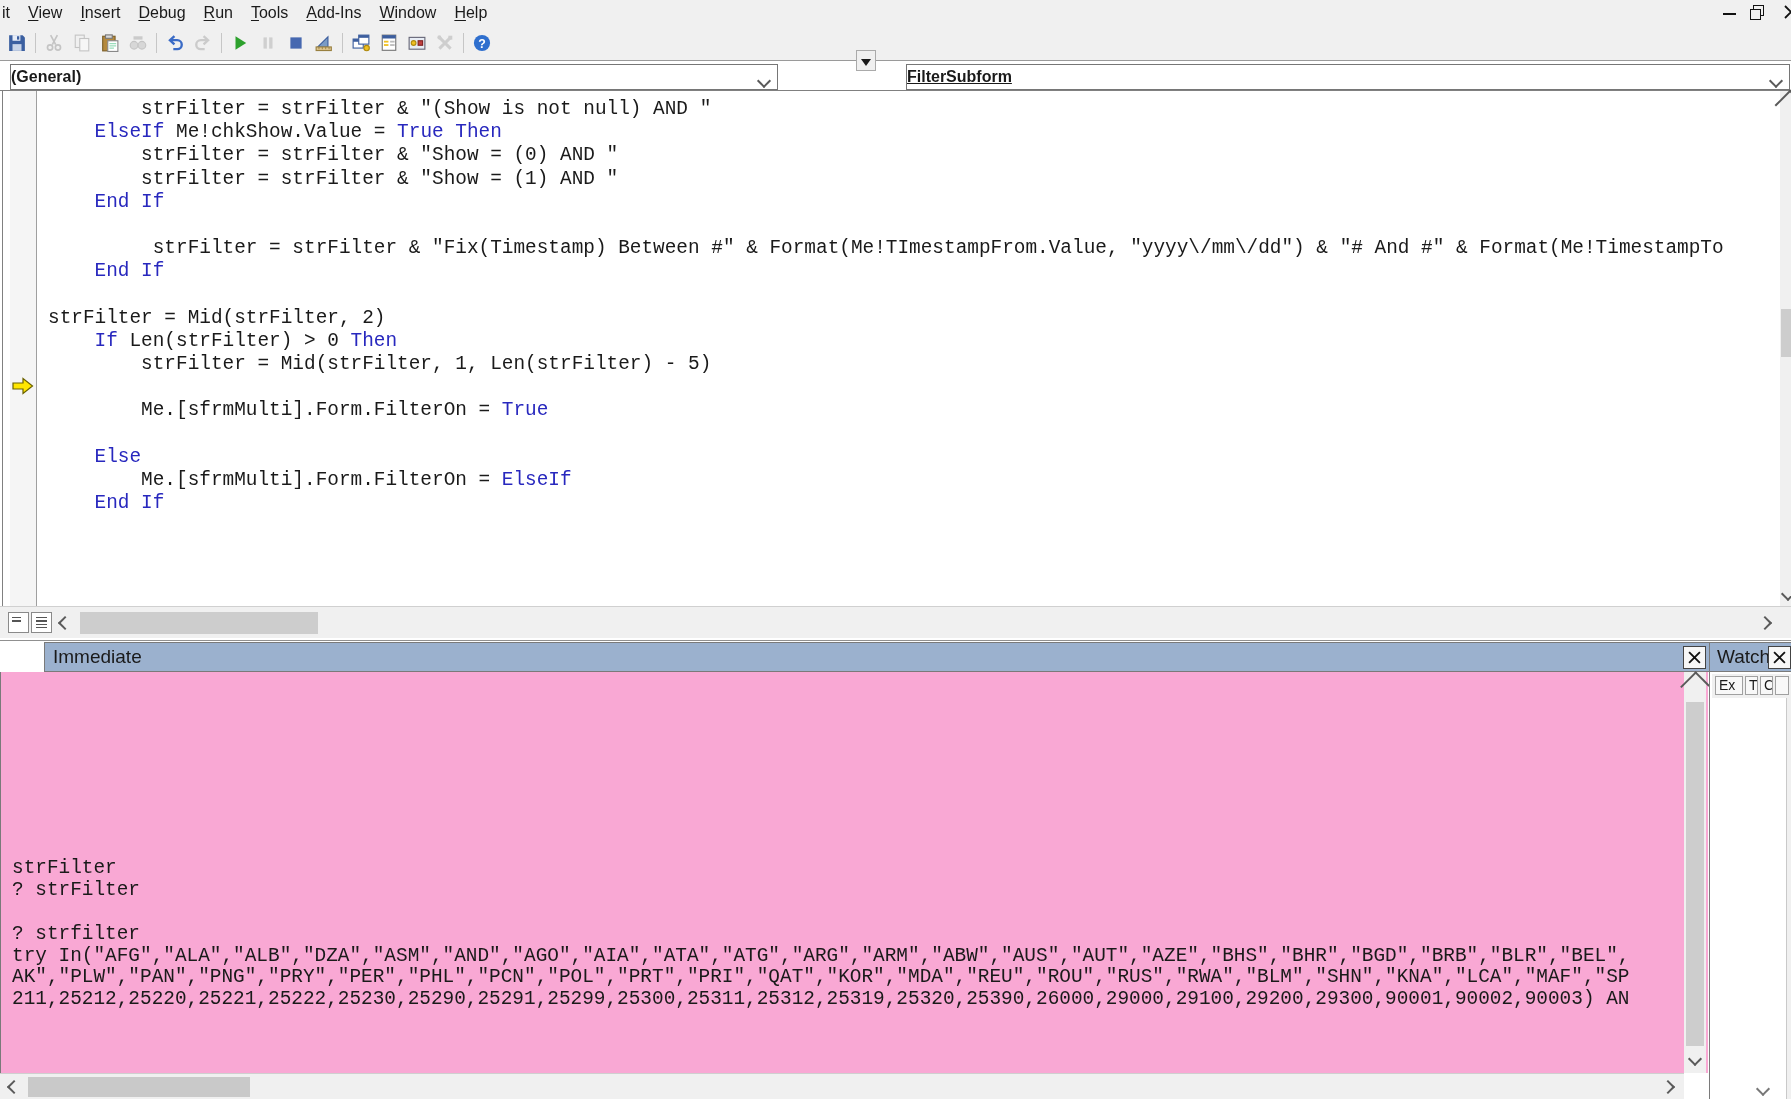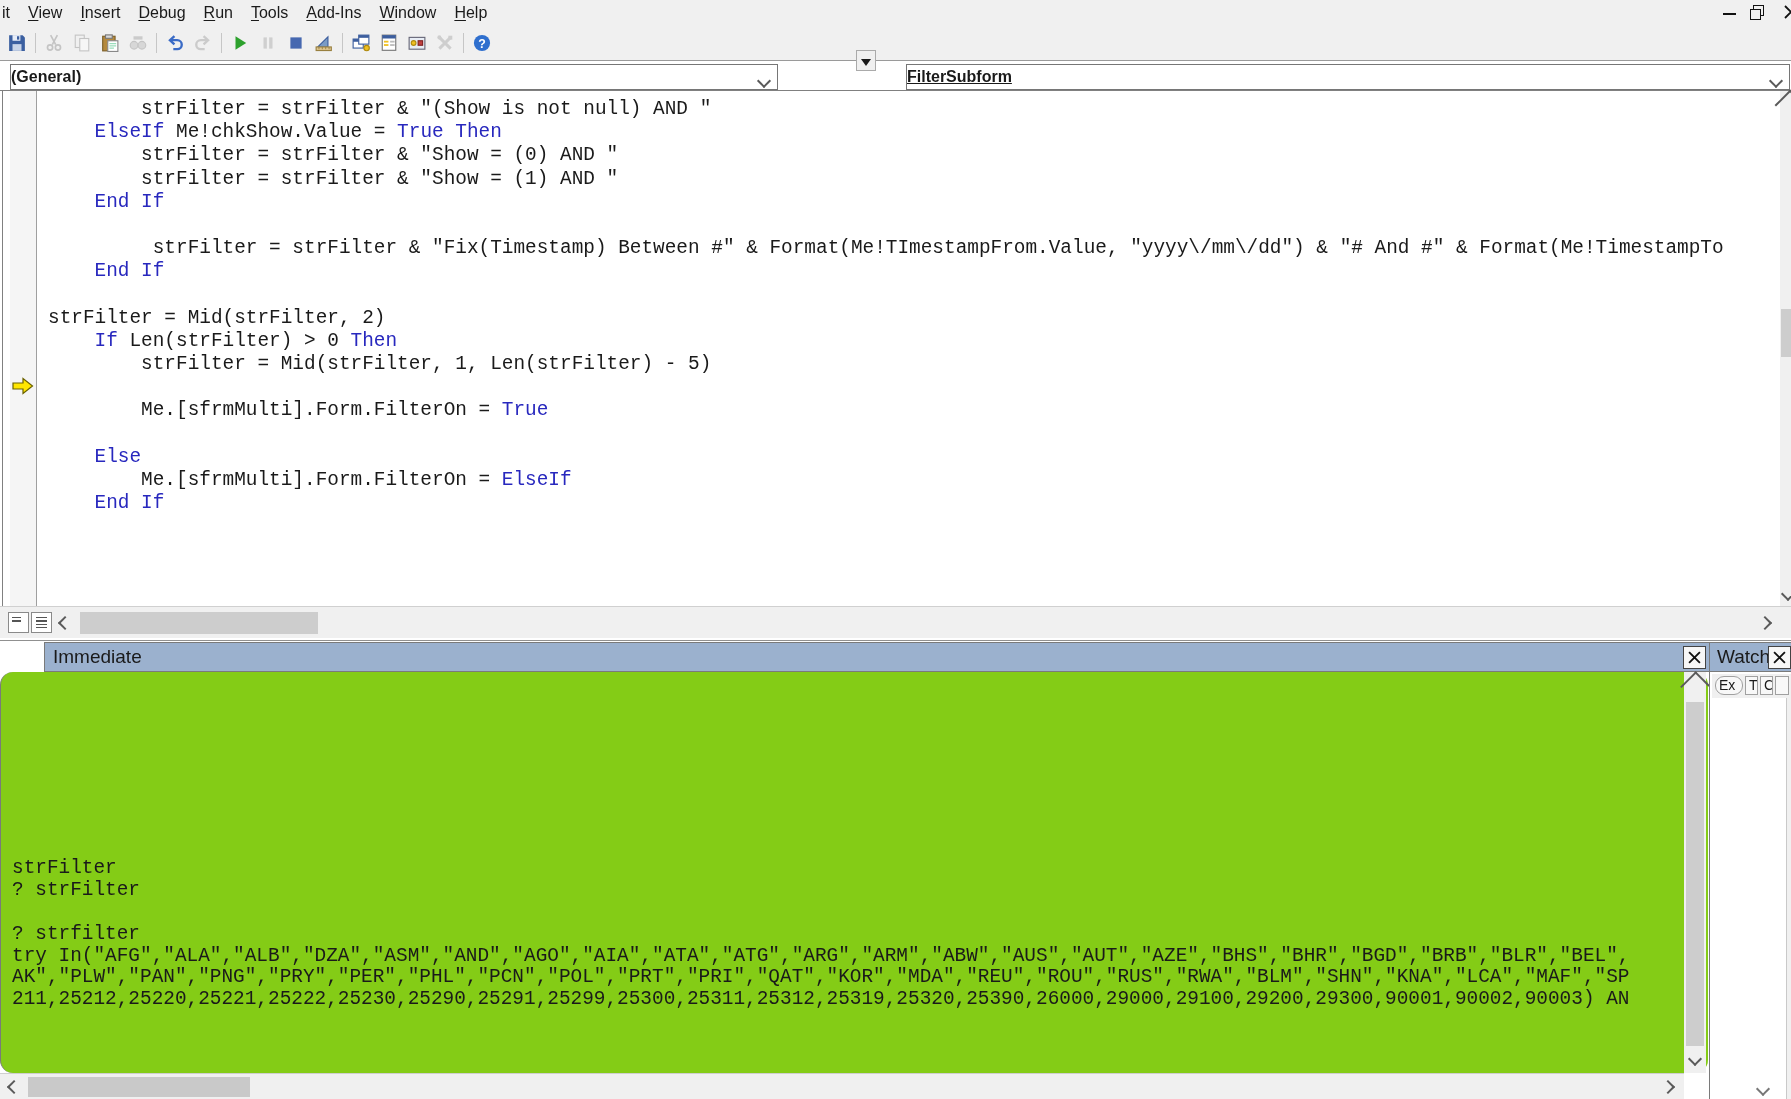--- a/index.html
+++ b/index.html
@@ -67,22 +67,22 @@
   .code-hsbrow .rarr{left:1754px;top:5px;width:22px;height:22px;}
   .code-hsbrow .hthumb{position:absolute;left:80px;top:5px;width:238px;height:22px;background:var(--thumb);}
   .midline{position:absolute;left:0;top:640px;width:1791px;height:1px;background:#909090;}
   
   .imm-title{position:absolute;left:0;top:642px;width:1708px;height:30px;background:var(--tb);
              border:1px solid #7a7a7a;border-right:none;box-sizing:border-box;
              display:flex;align-items:center;font-size:19px;padding-left:8px;margin-left:44px;}
   .panel-close{position:absolute;width:23px;height:23px;background:#f7f7f7;border:1px solid #444;box-sizing:border-box;
                display:flex;align-items:center;justify-content:center;}
   .imm-close{left:1683px;top:646px;}
-  .imm-body{position:absolute;left:0;top:672px;width:1708px;height:401px;background:#84cc16;
-            border-left:1px solid #7a7a7a;box-sizing:border-box;overflow:hidden;border-radius:13px;}
+  .imm-body{position:absolute;left:0;top:672px;width:1708px;height:401px;background:#f9a8d4;
+            border-left:1px solid #7a7a7a;box-sizing:border-box;overflow:hidden;}
   .imm-pre{position:absolute;left:1px;top:0;width:1680px;height:401px;overflow:hidden;
            font-family:"Liberation Mono","DejaVu Sans Mono",monospace;font-size:19.4px;line-height:21.8px;
            white-space:pre;padding:12px 0 0 10px;box-sizing:border-box;}
   .imm-vsb{position:absolute;left:1684px;top:672px;width:22px;height:401px;background:var(--chrome);}
   .imm-vsb .up{left:1px;top:4px;width:20px;height:20px;}
   .imm-vsb .dn{left:1px;top:377px;width:20px;height:20px;}
   .imm-vsb .vthumb{position:absolute;left:2px;top:30px;width:18px;height:344px;background:var(--thumb);}
   .imm-hsb{position:absolute;left:0;top:1073px;width:1684px;height:26px;background:var(--chrome);border-top:1px solid #cfcfcf;box-sizing:border-box;}
   .imm-hsb .larr{left:4px;top:3px;width:20px;height:20px;}
   .imm-hsb .rarr{left:1658px;top:3px;width:20px;height:20px;}
@@ -362,21 +362,21 @@
   <div class="watch-sep"></div>
   <div class="watch-title">
     <span>Watches</span>
   </div>
   <span class="panel-close watch-close">
     <svg width="13" height="13" viewBox="0 0 12 12">
         <path d="M1 1 L11 11 M11 1 L1 11" stroke="#111" stroke-width="1.7"></path>
       </svg>
   </span>
   <div class="watch-head">
-      <span class="wcell" style="width: 28px; border-radius: 9px;">Ex</span>
+      <span class="wcell" style="width: 28px;">Ex</span>
       <span class="wcell" style="width: 13px;">T</span>
       <span class="wcell" style="width: 13px;">C</span>
       <span class="wcell" style="width: 14px;"></span>
     </div>
   <div class="watch-body"></div>
   <div class="watch-sliver"></div>
   <span class="watch-dn"><span class="chv down" style="border-color:#777;"></span></span>
 
 </div>
 

